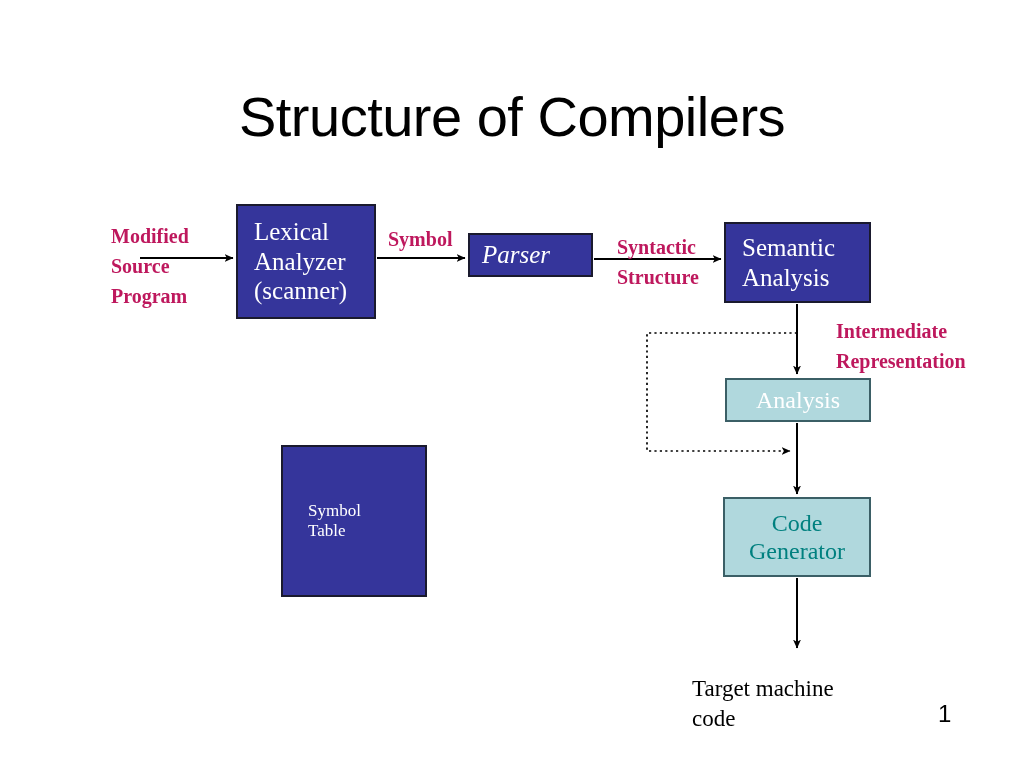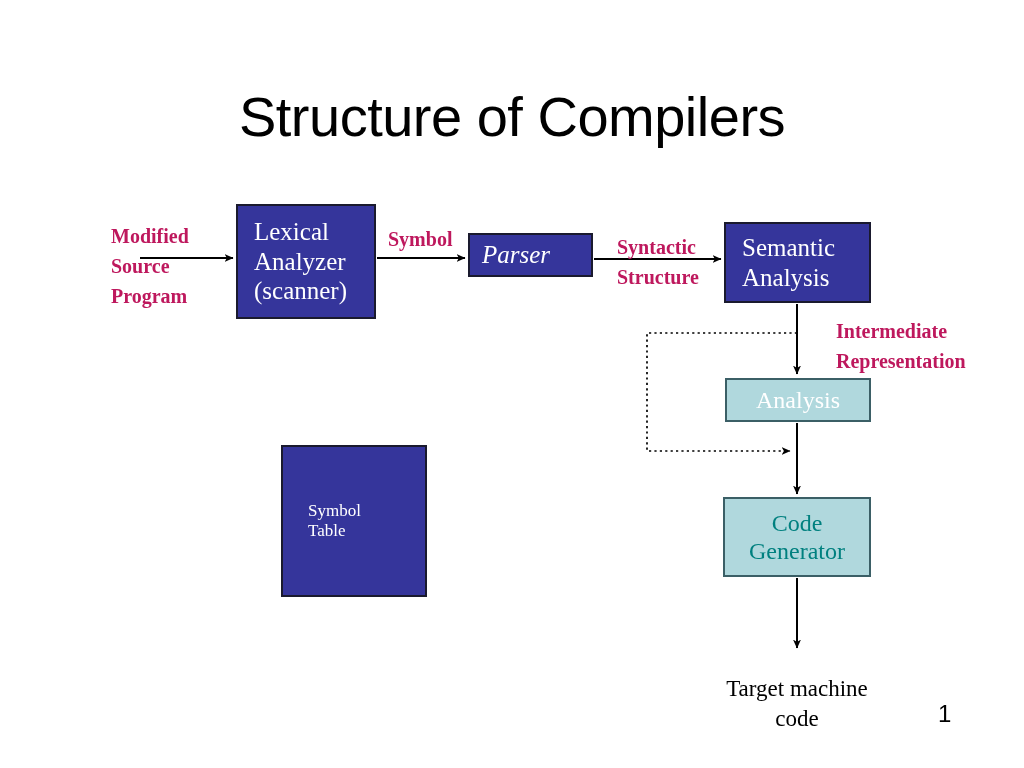--- a/index.html
+++ b/index.html
@@ -131,21 +131,21 @@
   #label-modified { left: 111px; top: 221px; }
   #label-tokens   { left: 388px; top: 224px; }
   #label-syntactic{ left: 617px; top: 232px; }
   #label-intermediate { left: 836px; top: 316px; }
   
   #label-target {
     position: absolute;
     left: 692px;
     top: 674px;
     width: 210px;
-    text-align: center;
+    text-align: left;
     font-family: "Liberation Serif", serif;
     font-size: 23px;
     color: #000000;
     line-height: 1.32;
   }
   #page-number {
     position: absolute;
     left: 938px;
     top: 700px;
     font-family: "Liberation Sans", sans-serif;

